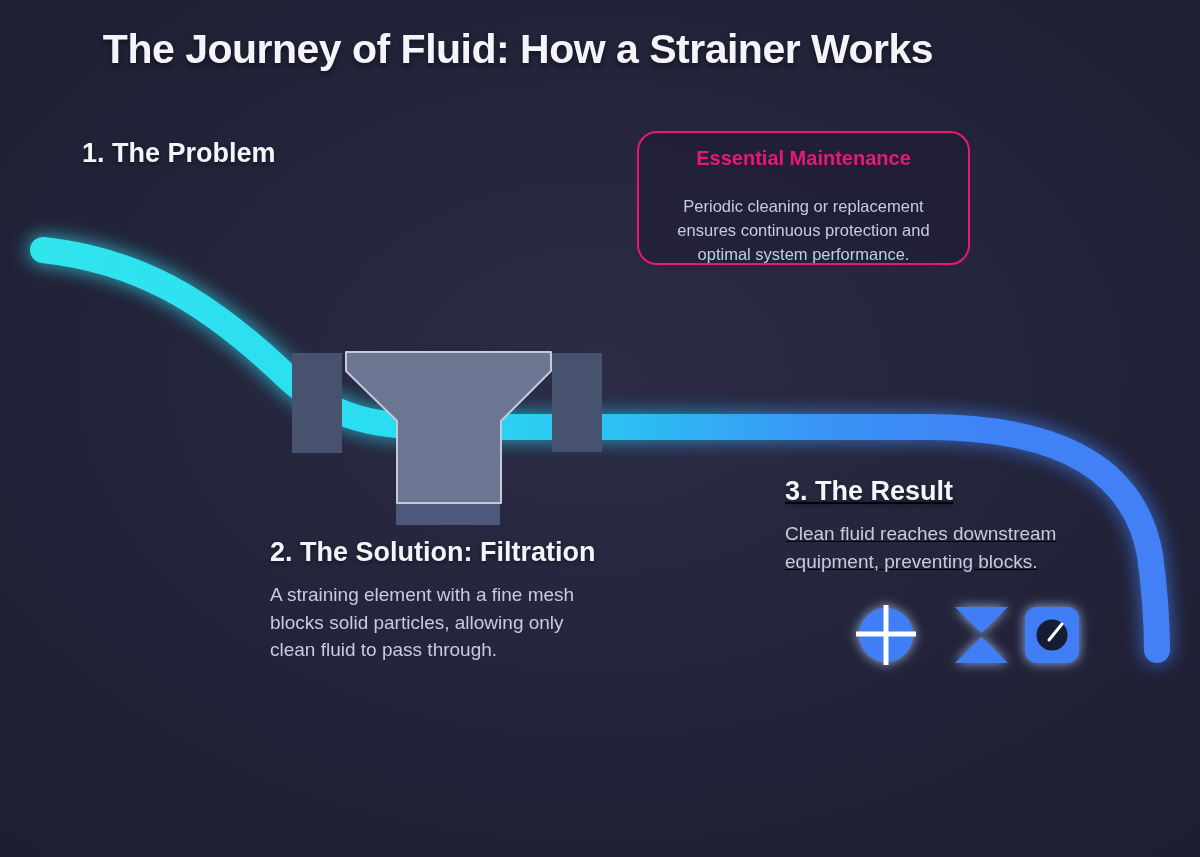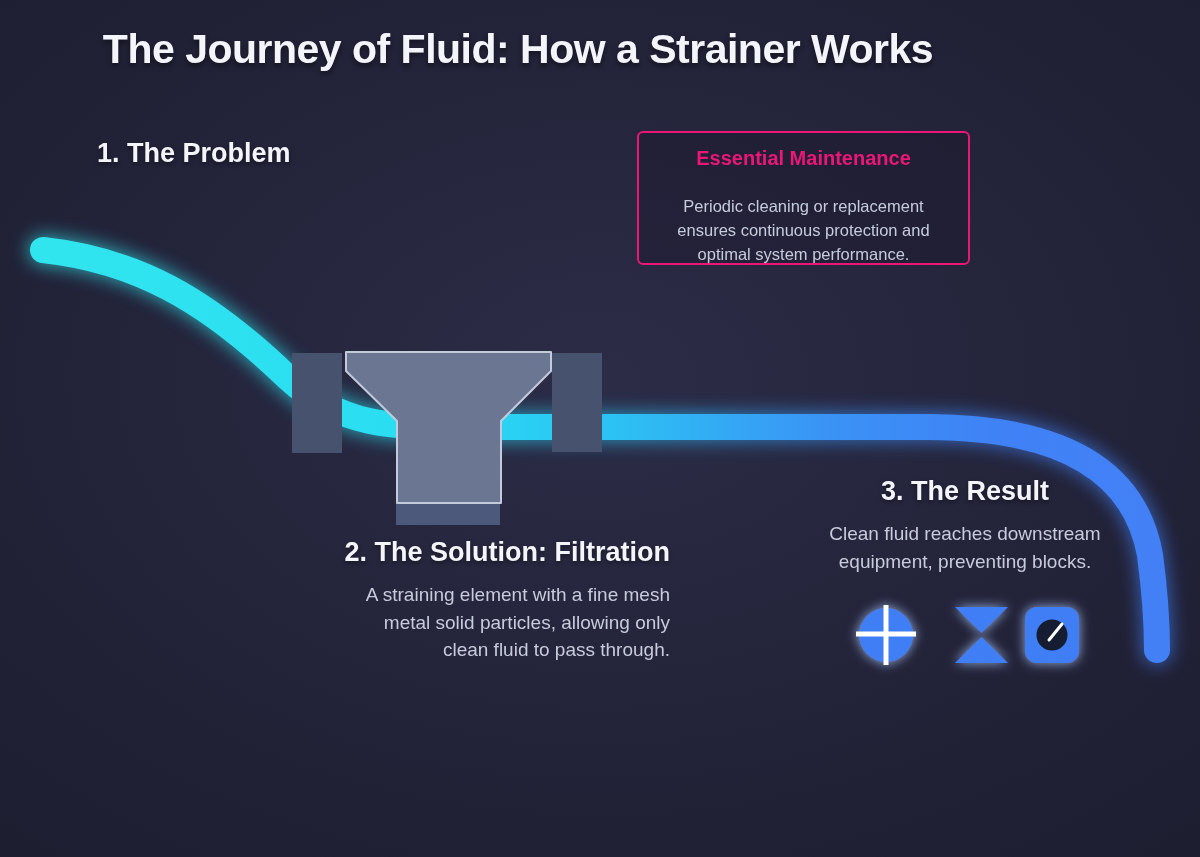--- a/index.html
+++ b/index.html
@@ -19,26 +19,26 @@
   }
   svg.diagram{position:absolute;inset:0;z-index:1;}
   .page-title{
     position:absolute;top:26px;left:0;width:1036px;z-index:2;
     text-align:center;color:var(--heading);font-size:41px;font-weight:700;
     letter-spacing:-0.5px;text-shadow:0 3px 5px rgba(0,0,0,.45);
   }
   .sec{position:absolute;z-index:2;}
   .sec h2{color:var(--heading);font-size:27px;font-weight:700;text-shadow:0 2px 4px rgba(0,0,0,.4);}
   .sec p{color:var(--body);font-size:19px;line-height:1.45;margin-top:13px;white-space:pre-line;}
-  .sec-problem{left:97px;top:138px;width:320px;text-align:left;}
-  .sec-solution{left:270px;top:537px;width:400px;text-align:right;}
-  .sec-result{left:785px;top:476px;width:360px;text-align:center;}
+  .sec-problem{left:82px;top:138px;width:320px;text-align:left;}
+  .sec-solution{left:270px;top:537px;width:400px;text-align:left;}
+  .sec-result{left:785px;top:476px;width:360px;text-decoration:underline;}
   .maint-box{
     position:absolute;left:637px;top:131px;width:333px;height:134px;z-index:2;
-    border:2px solid var(--pink);border-radius:6px;text-align:center;
+    border:2px solid var(--pink);border-radius:20px;text-align:center;
     background:rgba(18,16,34,0.25);padding-top:14px;
   }
   .maint-box h3{color:var(--pink);font-size:20px;font-weight:700;}
   .maint-box p{color:var(--body);font-size:16.5px;line-height:1.45;margin-top:25px;white-space:pre-line;}
 </style>
 </head>
 <body>
 
 <div class="stage">
 
@@ -97,21 +97,21 @@
   <aside class="maint-box">
     <h3>Essential Maintenance</h3>
     <p>Periodic cleaning or replacement
 ensures continuous protection and
 optimal system performance.</p>
   </aside>
 
   <section class="sec sec-solution">
     <h2>2. The Solution: Filtration</h2>
     <p>A straining element with a fine mesh
-metal solid particles, allowing only
+blocks solid particles, allowing only
 clean fluid to pass through.</p>
   </section>
 
   <section class="sec sec-result">
     <h2>3. The Result</h2>
     <p>Clean fluid reaches downstream
 equipment, preventing blocks.</p>
   </section>
 
 </div>

